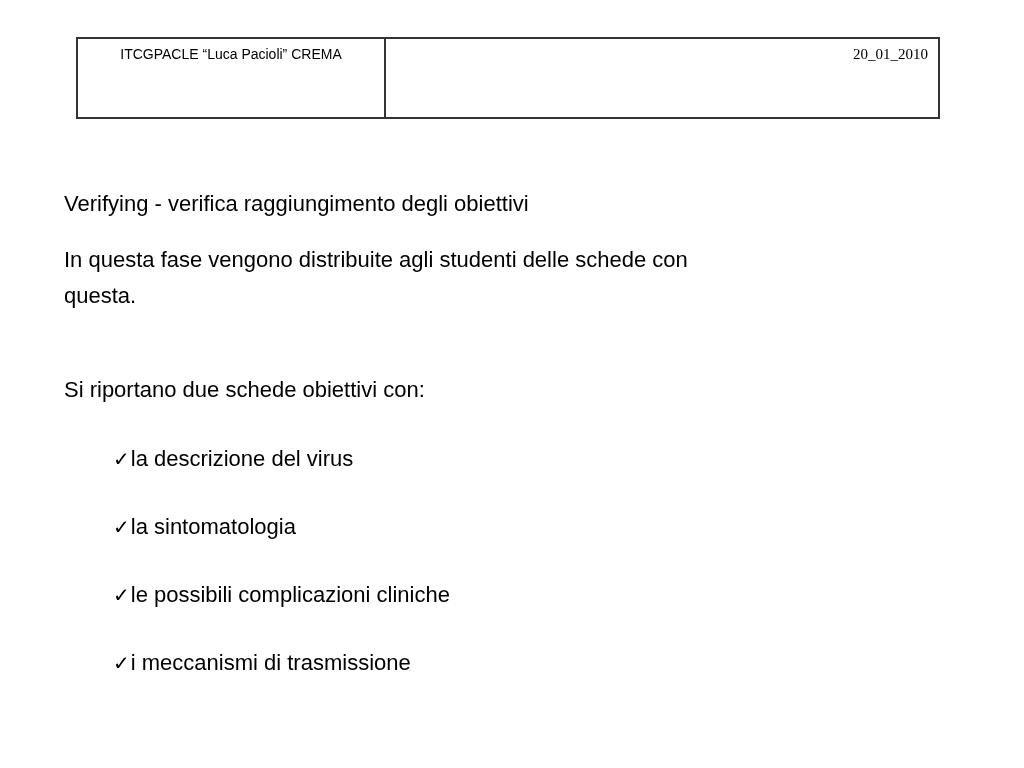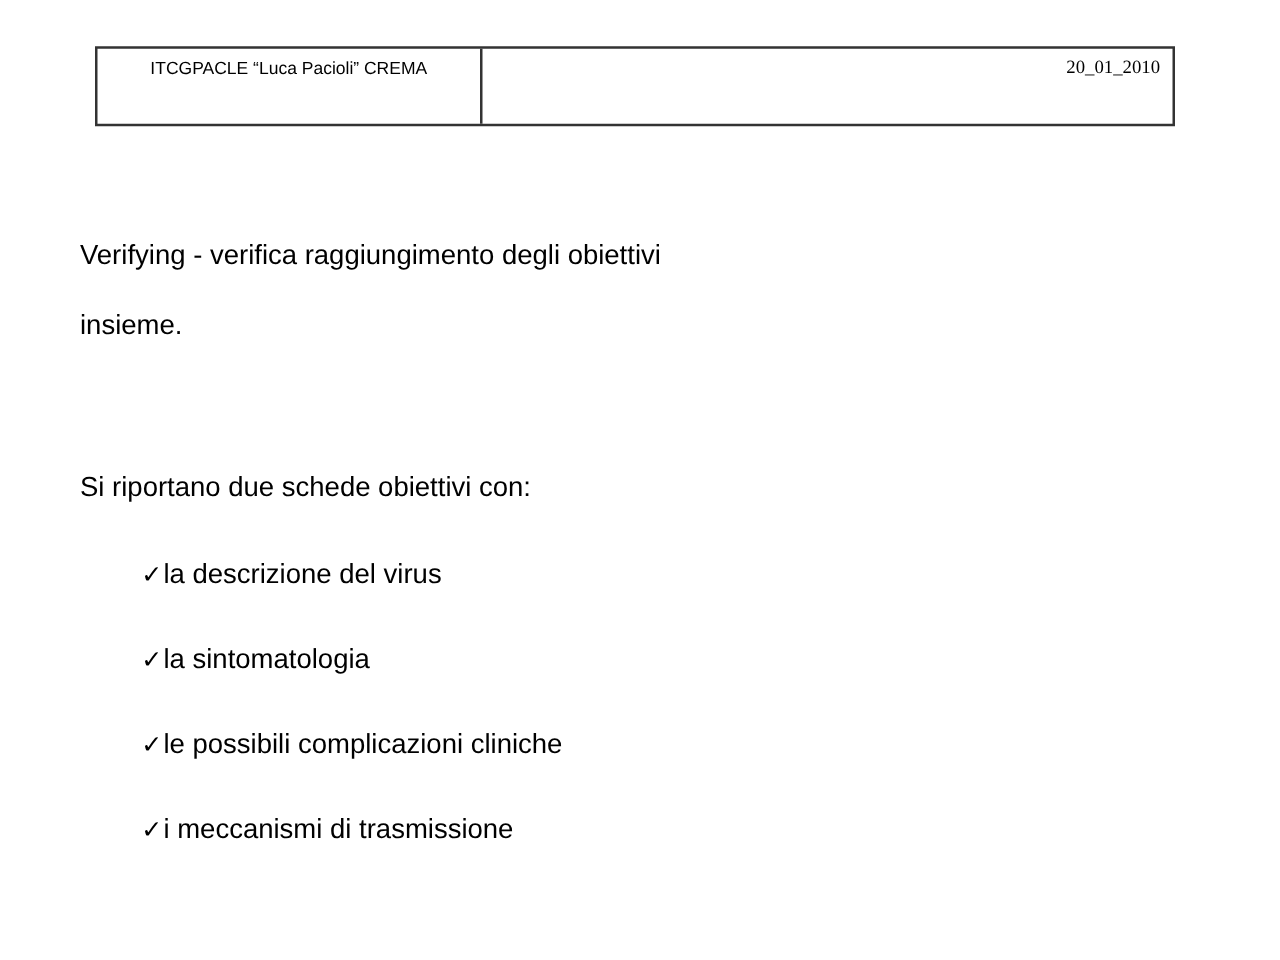--- a/index.html
+++ b/index.html
@@ -1,21 +1,21 @@
 <!DOCTYPE html>
 <html><head>
   <meta charset="utf-8">
   <style>
     html, body { margin: 0; padding: 0; }
     body {
       width: 1024px; height: 768px; background: #ffffff; position: relative; overflow: hidden;
       font-family: "Liberation Sans", sans-serif; color: #000;
     }
     .header-table {
-      position: absolute; left: 76px; top: 37px; width: 864px; height: 64px;
+      position: absolute; left: 76px; top: 37px; width: 864px; height: 82px;
       border: 2px solid #333; box-sizing: border-box; display: flex;
     }
     .cell { box-sizing: border-box; font-size: 14px; line-height: 16px; padding-top: 7px; }
     .c1 { width: 308px; border-right: 2px solid #333; text-align: center; }
     .c2 { width: 278px; border-right: 2px solid #333; text-align: center; }
     .c3 { flex: 1; text-align: right; padding-right: 10px; font-family: "Liberation Serif", serif; font-size: 15px; border-radius: 17px; }
     .c2 div { display: block; }
     .body-text { position: absolute; left: 64px; font-size: 22px; line-height: 26px; }
     .heading { top: 191px; }
     .heading .u { }
@@ -28,21 +28,22 @@
 <body>
 
 <div class="header-table">
   <div class="cell c1">ITCGPACLE “Luca Pacioli” CREMA</div>
   <div class="cell c3">20_01_2010</div>
 </div>
 
 <div class="body-text heading"><span class="u">Verifying</span><span style="white-space:pre"> - verifica raggiungimento degli obiettivi</span></div>
 
 <div class="body-text para">
-  <div>insieme.</div>
+  <div>In questa fase vengono distribuite agli studenti delle schede con</div>
+  <div>questa.</div>
 </div>
 
 <div class="body-text intro">Si riportano due schede obiettivi con:</div>
 
 <div class="check-item" style="top:446px"><span class="check">✓</span><span>la descrizione del virus</span></div>
 <div class="check-item" style="top:514px"><span class="check">✓</span><span>la sintomatologia</span></div>
 <div class="check-item" style="top:582px"><span class="check">✓</span><span>le possibili complicazioni cliniche</span></div>
 <div class="check-item" style="top:650px"><span class="check">✓</span><span>i meccanismi di trasmissione</span></div>
 
 </body></html>

